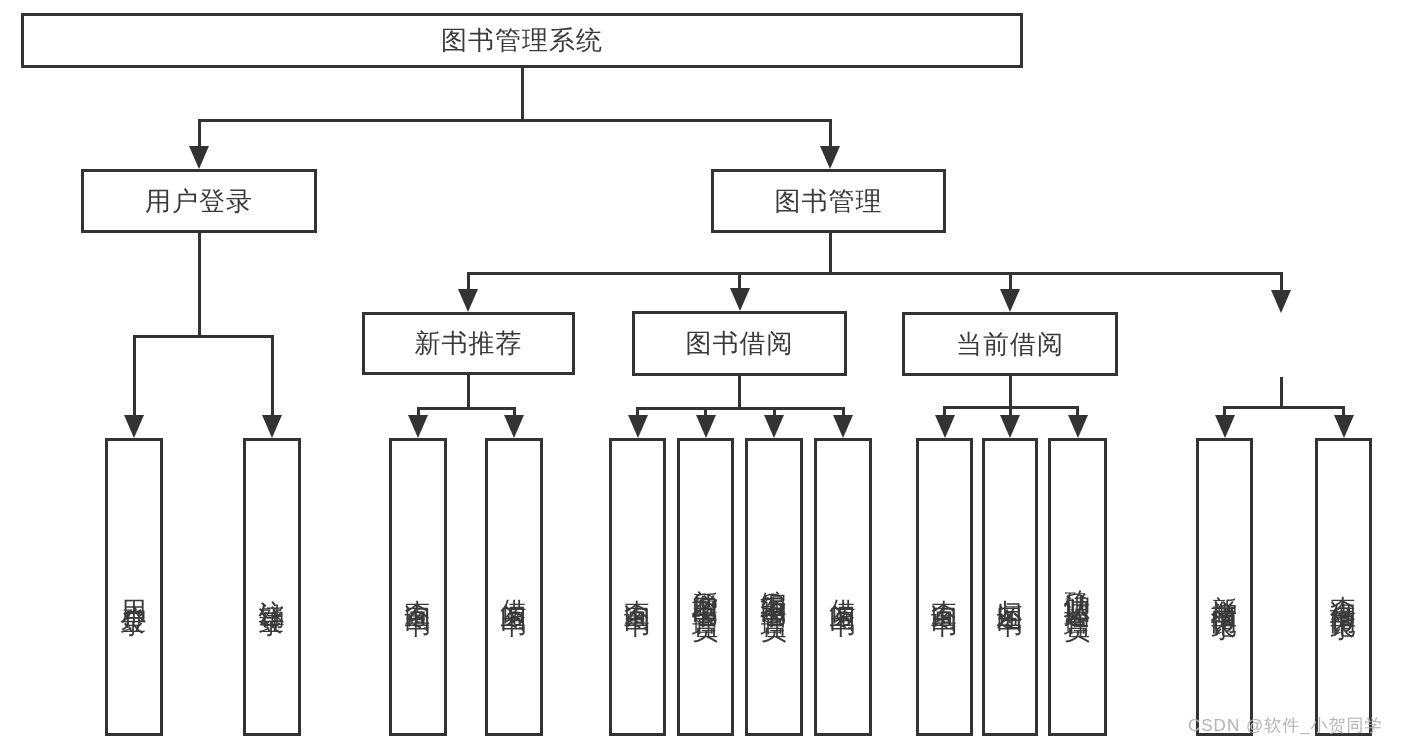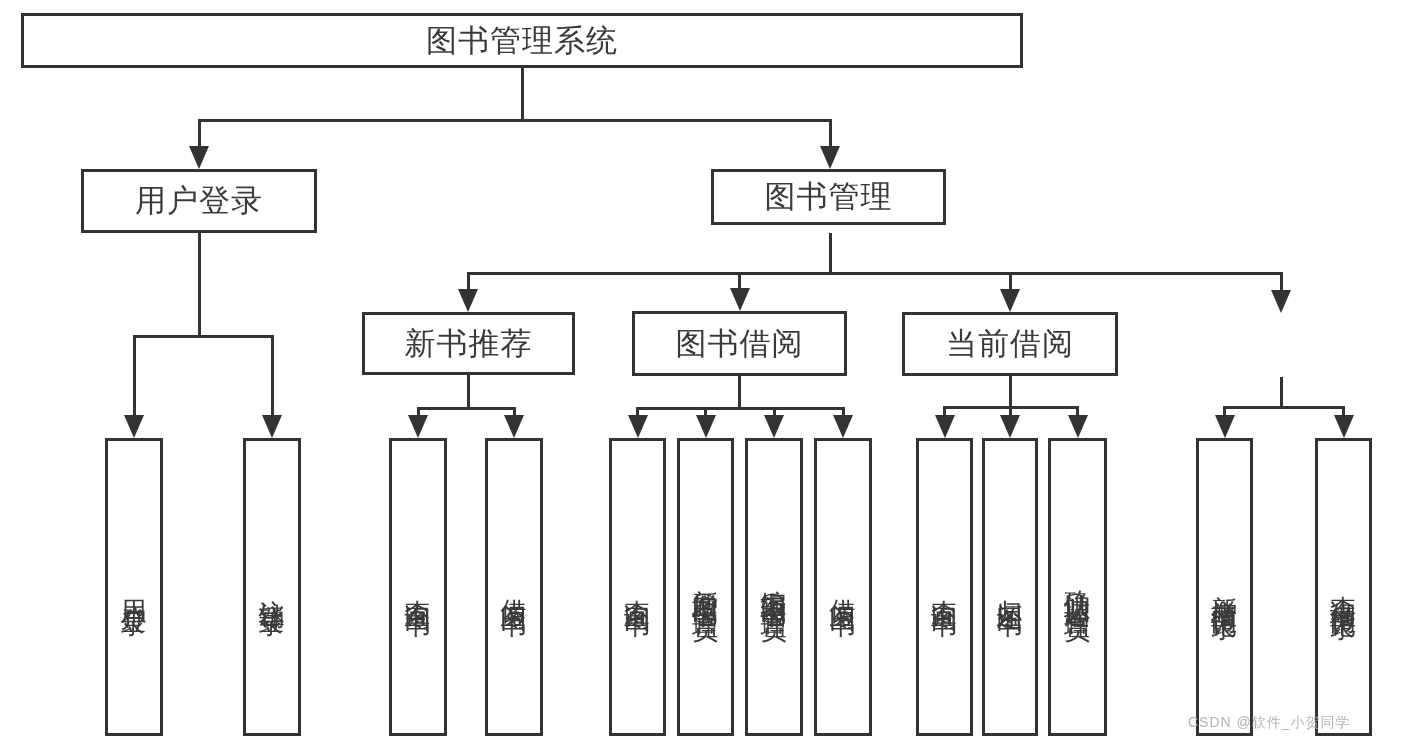--- a/index.html
+++ b/index.html
@@ -16,21 +16,21 @@
     color:var(--text);
     overflow:hidden;
   }
   
   .node{
     position:absolute;
     box-sizing:border-box;
     border:3px solid var(--line);
     background:#fff;
     display:flex;align-items:center;justify-content:center;
-    font-size:31px;
+    font-size:26px;
     letter-spacing:1px;
     color:var(--text);
     text-align:right;
   }
   .leaf{
     position:absolute;
     box-sizing:border-box;
     border:3px solid var(--line);
     background:#fff;
     display:flex;align-items:center;justify-content:center;
@@ -52,40 +52,40 @@
     position:absolute;
     top:100%;left:50%;margin-left:-10px;
     width:0;height:0;
     border-left:10px solid transparent;
     border-right:10px solid transparent;
     border-top:23px solid var(--line);
   }
   .watermark{
     position:absolute;
     left:1188px;top:714px;
-    font-size:14px;
+    font-size:17px;
     letter-spacing:1px;
     color:#b3b3b3;
     white-space:nowrap;
   }
 </style>
 </head>
 <body>
 
 <div class="canvas">
 
   <div class="node" style="left:21px;top:13px;width:1002px;height:55px;">图书管理系统</div>
 
   <div class="vl" style="left:520.5px;top:68px;width:3px;height:51px;"></div>
   <div class="hl" style="left:197.5px;top:119px;width:634px;height:3px;"></div>
   <div class="arrow" style="left:197.5px;top:119px;height:27px;"></div>
   <div class="arrow" style="left:828.5px;top:119px;height:27px;"></div>
 
   <div class="node" style="left:81px;top:169px;width:236px;height:64px;">用户登录</div>
-  <div class="node" style="left:711px;top:169px;width:235px;height:56px;">图书管理</div>
+  <div class="node" style="left:711px;top:169px;width:235px;height:64px;">图书管理</div>
 
   <div class="vl" style="left:197.5px;top:233px;width:3px;height:102px;"></div>
   <div class="hl" style="left:132.5px;top:335px;width:141px;height:3px;"></div>
   <div class="arrow" style="left:132.5px;top:335px;height:80px;"></div>
   <div class="arrow" style="left:270.5px;top:335px;height:80px;"></div>
 
   <div class="vl" style="left:828.5px;top:233px;width:3px;height:42px;"></div>
   <div class="hl" style="left:466.5px;top:272px;width:816px;height:3px;"></div>
   <div class="arrow" style="left:466.5px;top:272px;height:17px;"></div>
   <div class="arrow" style="left:738px;top:272px;height:16px;"></div>

